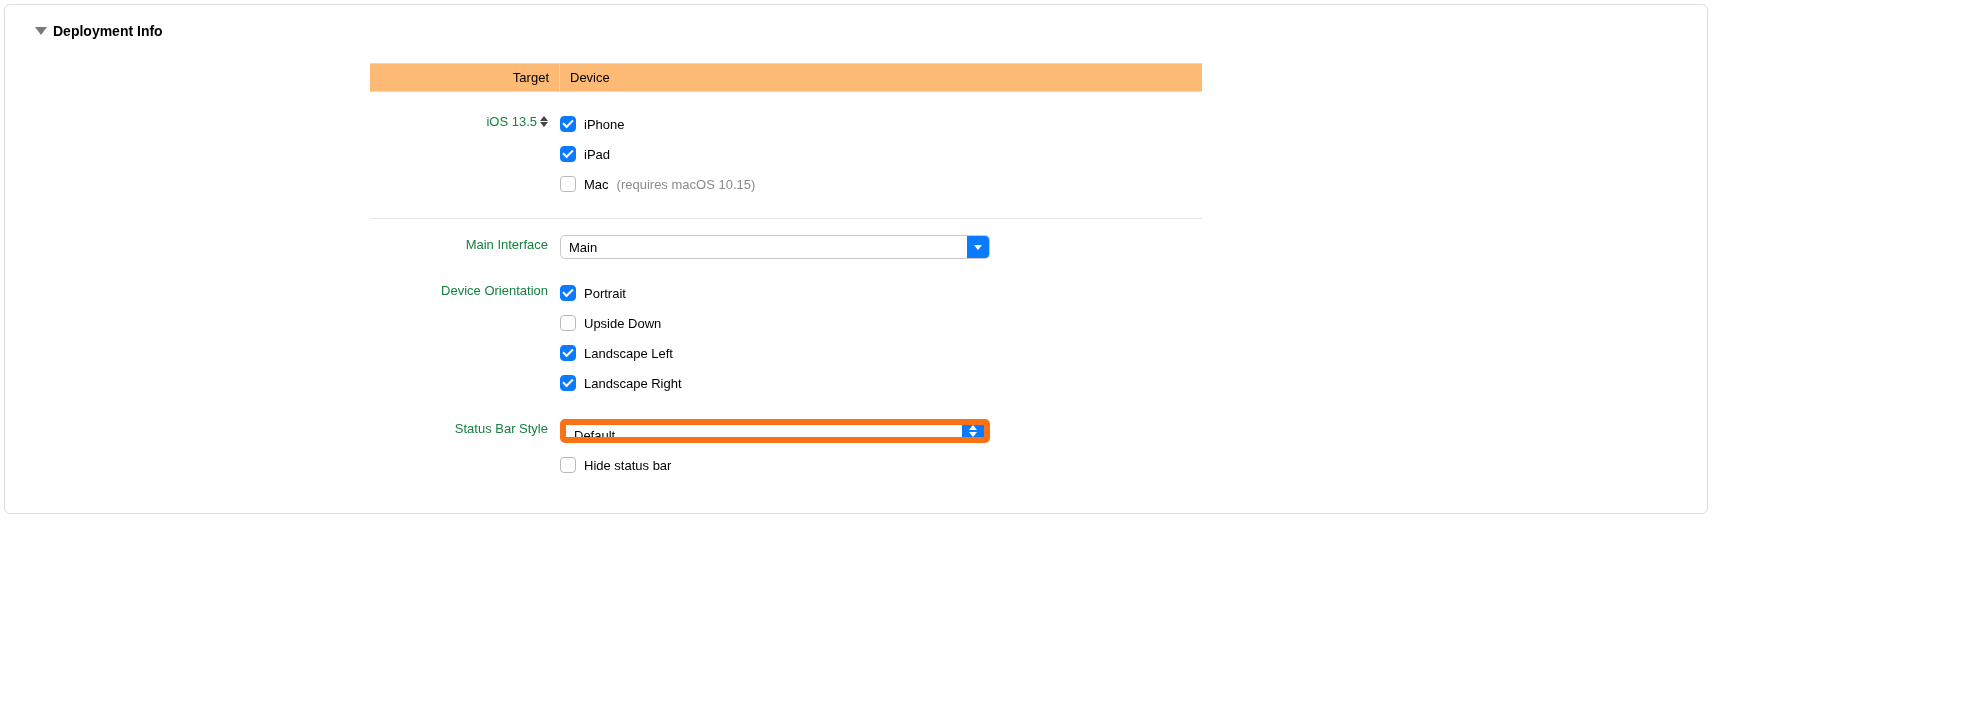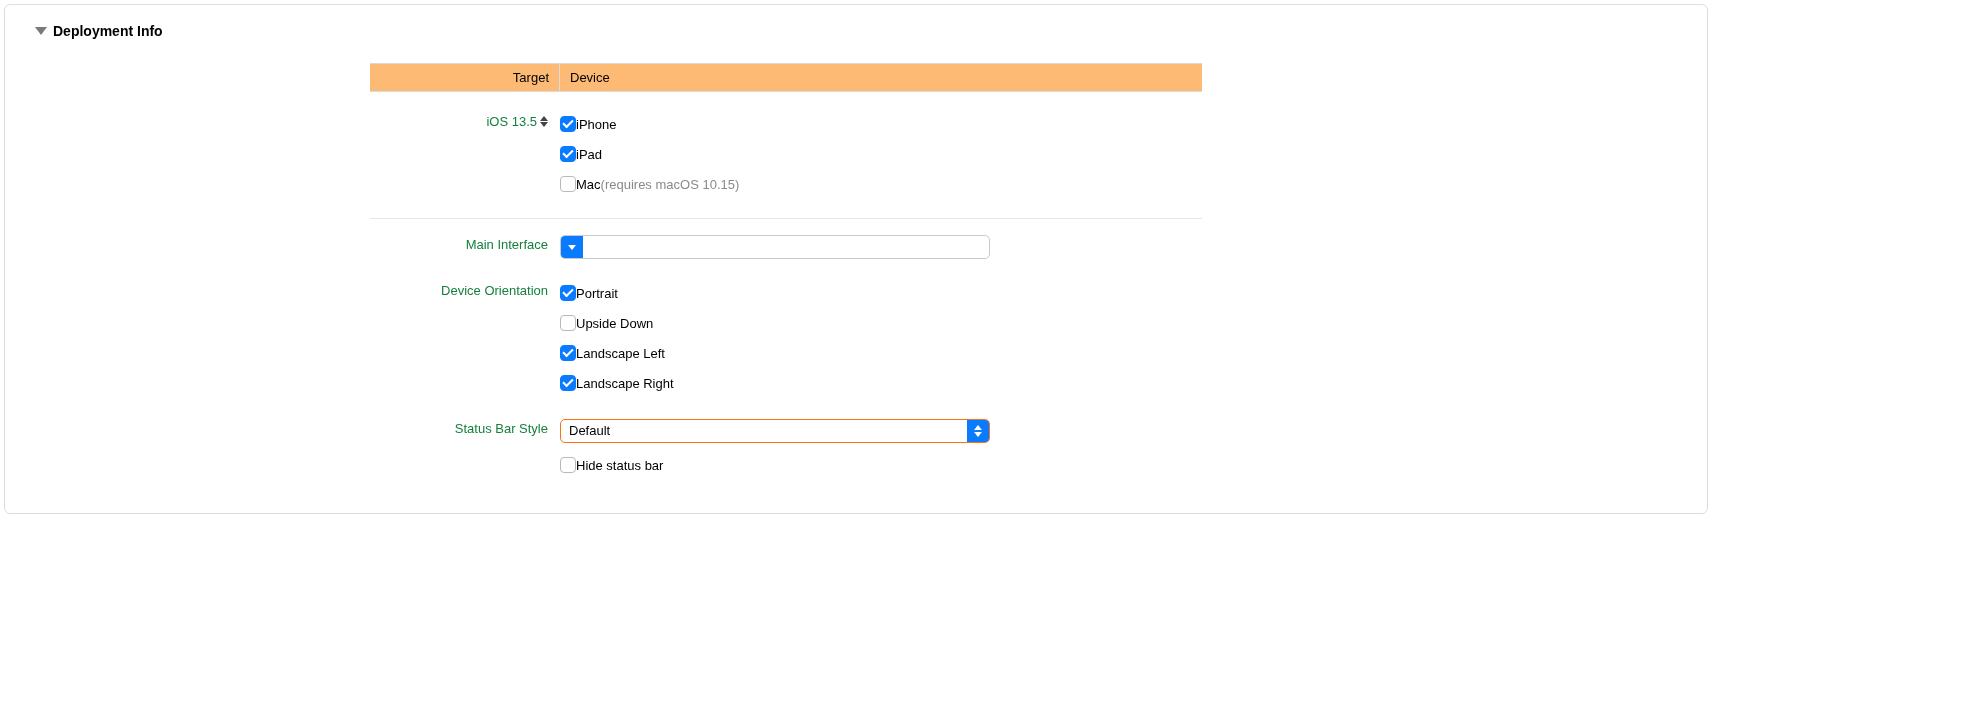--- a/index.html
+++ b/index.html
@@ -70,20 +70,21 @@
     padding-top: 2px;
     color: #15803d;
   }
   .val-col {
     flex: 1;
     padding-left: 0;
   }
   .checkrow {
     display: flex;
     align-items: center;
+    gap: 8px;
     height: 24px;
     margin-bottom: 6px;
   }
   .cb {
     width: 16px; height: 16px;
     border: 1px solid #b8b8b8;
     border-radius: 4px;
     background: #fff;
     display: inline-flex;
     align-items: center;
@@ -154,21 +155,21 @@
   .chev-down {
     width: 0; height: 0;
     border-left: 4px solid transparent;
     border-right: 4px solid transparent;
     border-top: 5px solid #fff;
   }
   .select {
     display: flex;
     align-items: stretch;
     width: 430px;
-    border: 1px solid #f97316;
+    border: 6px solid #f97316;
     border-radius: 5px;
     overflow: hidden;
     height: 24px;
     background: #fff;
   }
   .select .val {
     flex: 1;
     padding: 3px 8px 0 8px;
     font-size: 13px;
   }
@@ -237,20 +238,21 @@
         </div>
       </div>
     </div>
 
     <hr class="divider">
 
     <div class="row">
       <div class="label-col">Main Interface</div>
       <div class="val-col">
         <div class="combo">
+          <input type="text" value="Main" style="">
           <div class="btn">
             <span class="chev-down"></span>
           </div>
         </div>
       </div>
     </div>
 
     <div class="row" style="margin-top:22px">
       <div class="label-col">Device Orientation</div>
       <div class="val-col">

